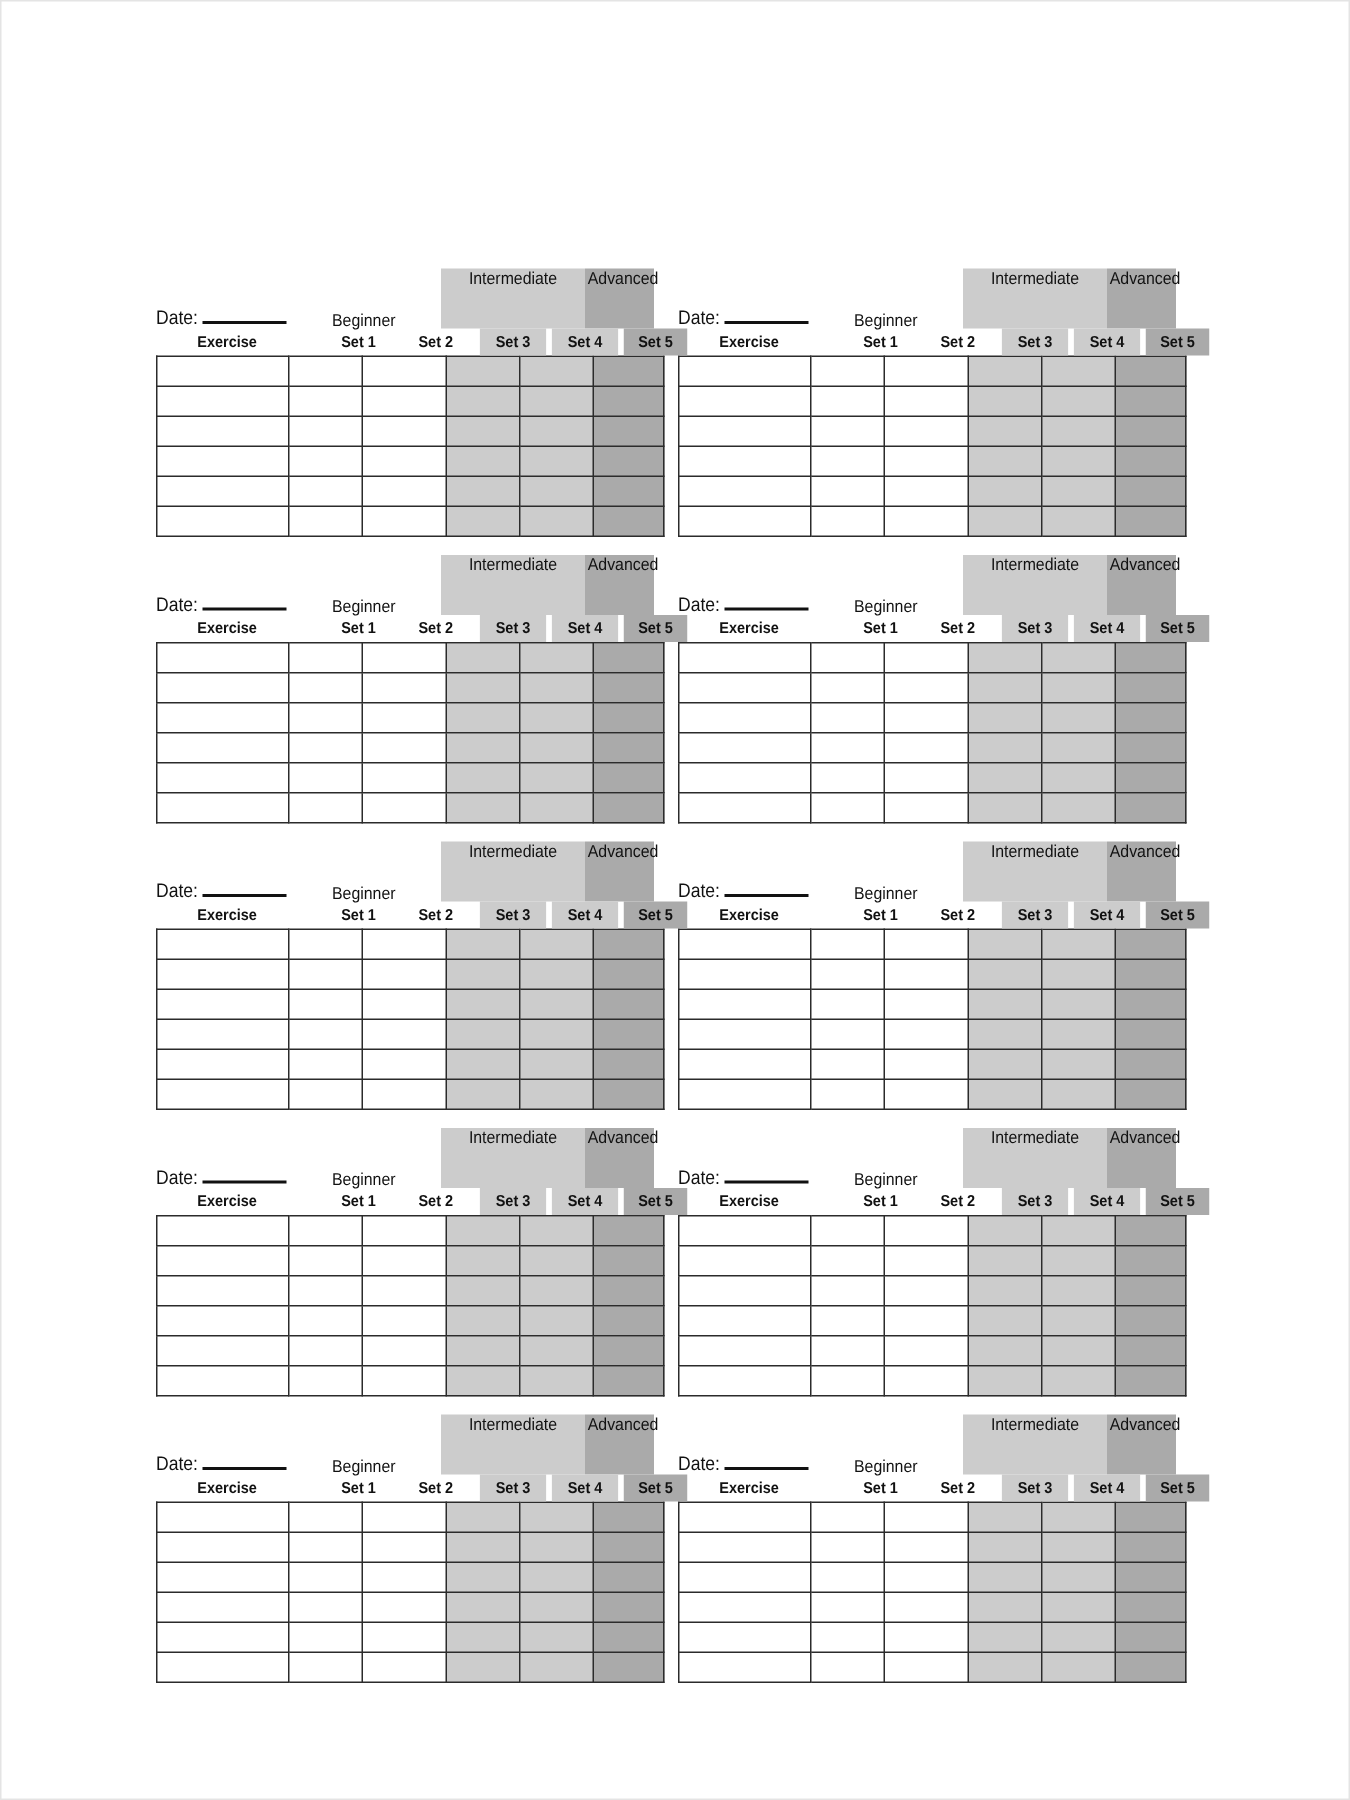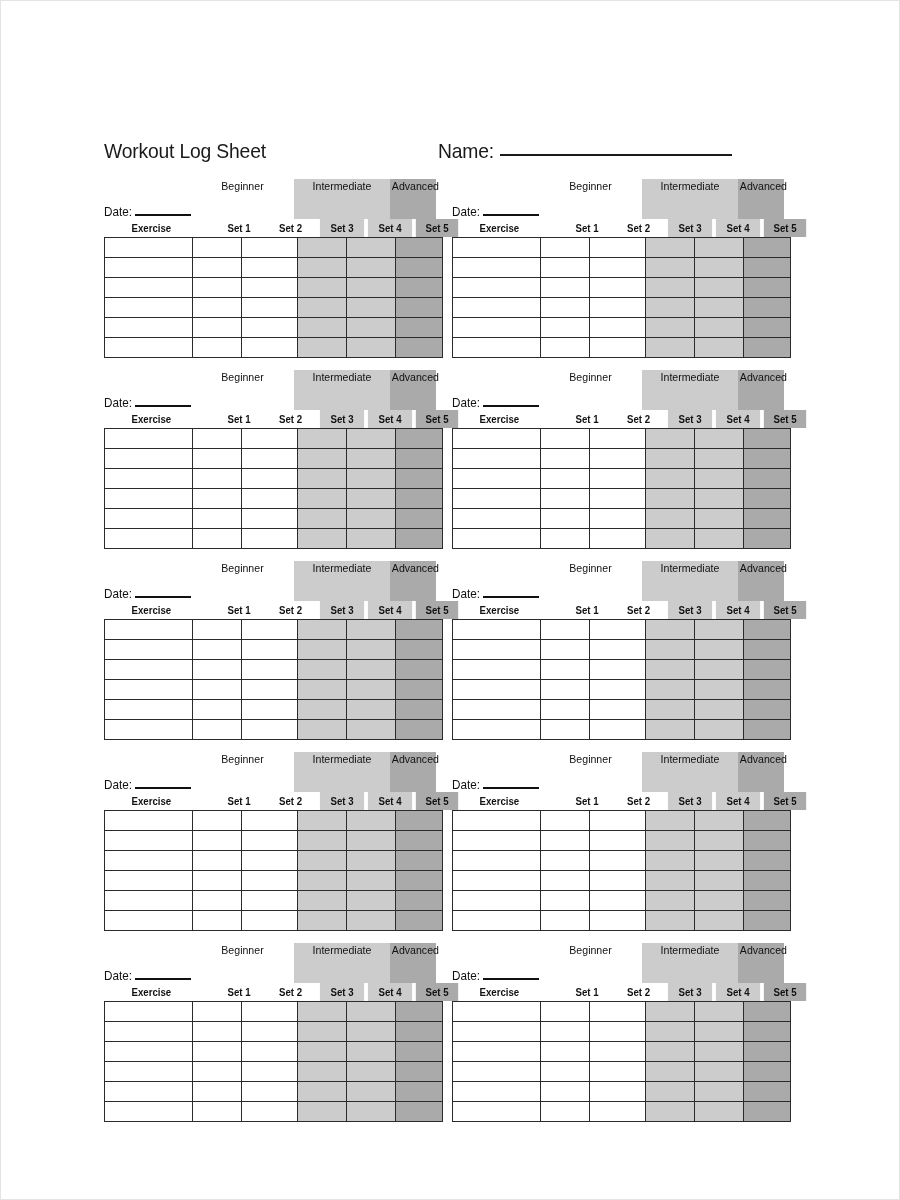--- a/index.html
+++ b/index.html
@@ -131,20 +131,21 @@
     right: 0;
     text-align: center;
     font-size: 11.5px;
     font-weight: 400;
     color: #111111;
     transform: scaleX(0.92);
   }
 
   .group-beginner {
     grid-column: 2 / 4;
+    margin-top: 28px;
   }
   .group-intermediate {
     grid-column: 4 / 6;
   }
   .group-advanced {
     grid-column: 6 / 7;
   }
 
   .sub-row {
     display: grid;
@@ -185,28 +186,20 @@
   .col-set2     { width: 55px; background: #ffffff; }
   .col-set3     { width: 48px; background: #cccccc; }
   .col-set4     { width: 48px; background: #cccccc; }
   .col-set5     { width: 46px; background: #aaaaaa; }
 </style>
 </head>
 <body>
 
 <div class="page">
 
-  <div class="sheet-header">
-    <div class="sheet-title">Workout Log Sheet</div>
-
-    <div class="name-field">
-      <span class="name-label">Name:</span>
-      <span class="name-rule"></span>
-    </div>
-  </div>
 
   <div class="blocks">
       <div class="log-block">
         <div class="block-head">
           <div class="hd-cell date-cell">
             <span class="date-label">Date:</span>
             <span class="date-rule"></span>
           </div>
           <div class="hd-cell group-beginner ">
             <span class="group-label">Beginner</span>

